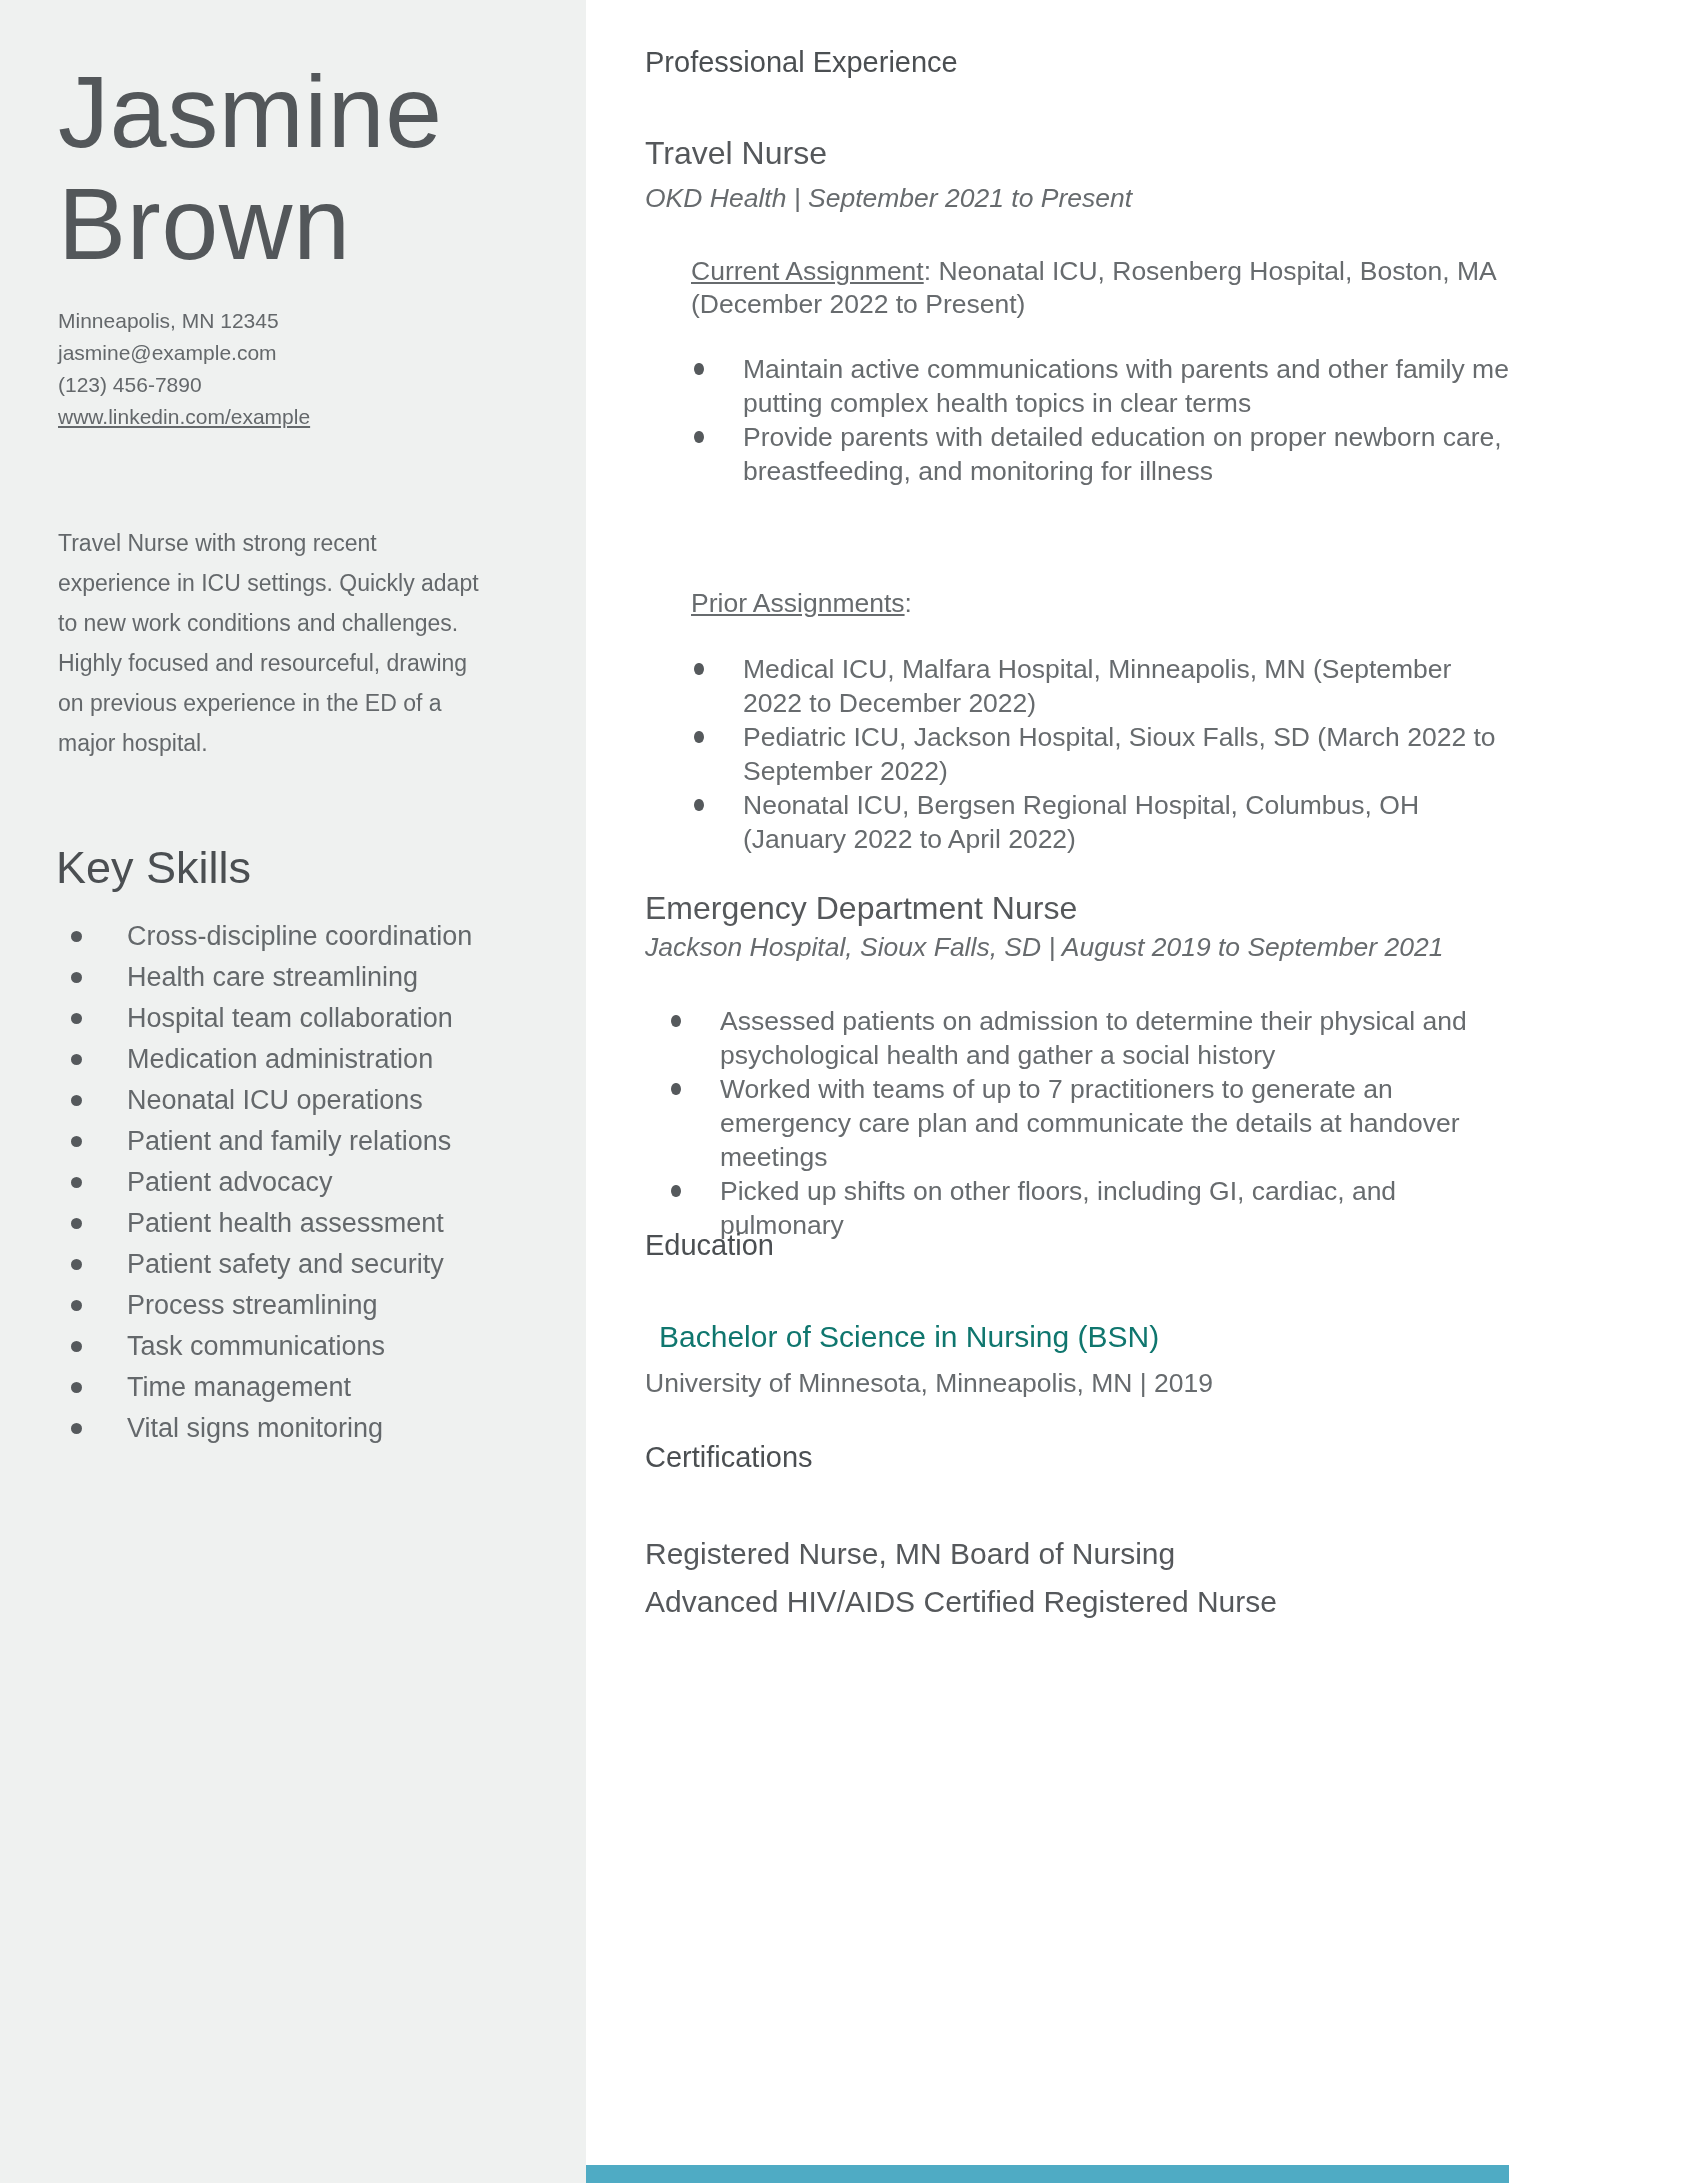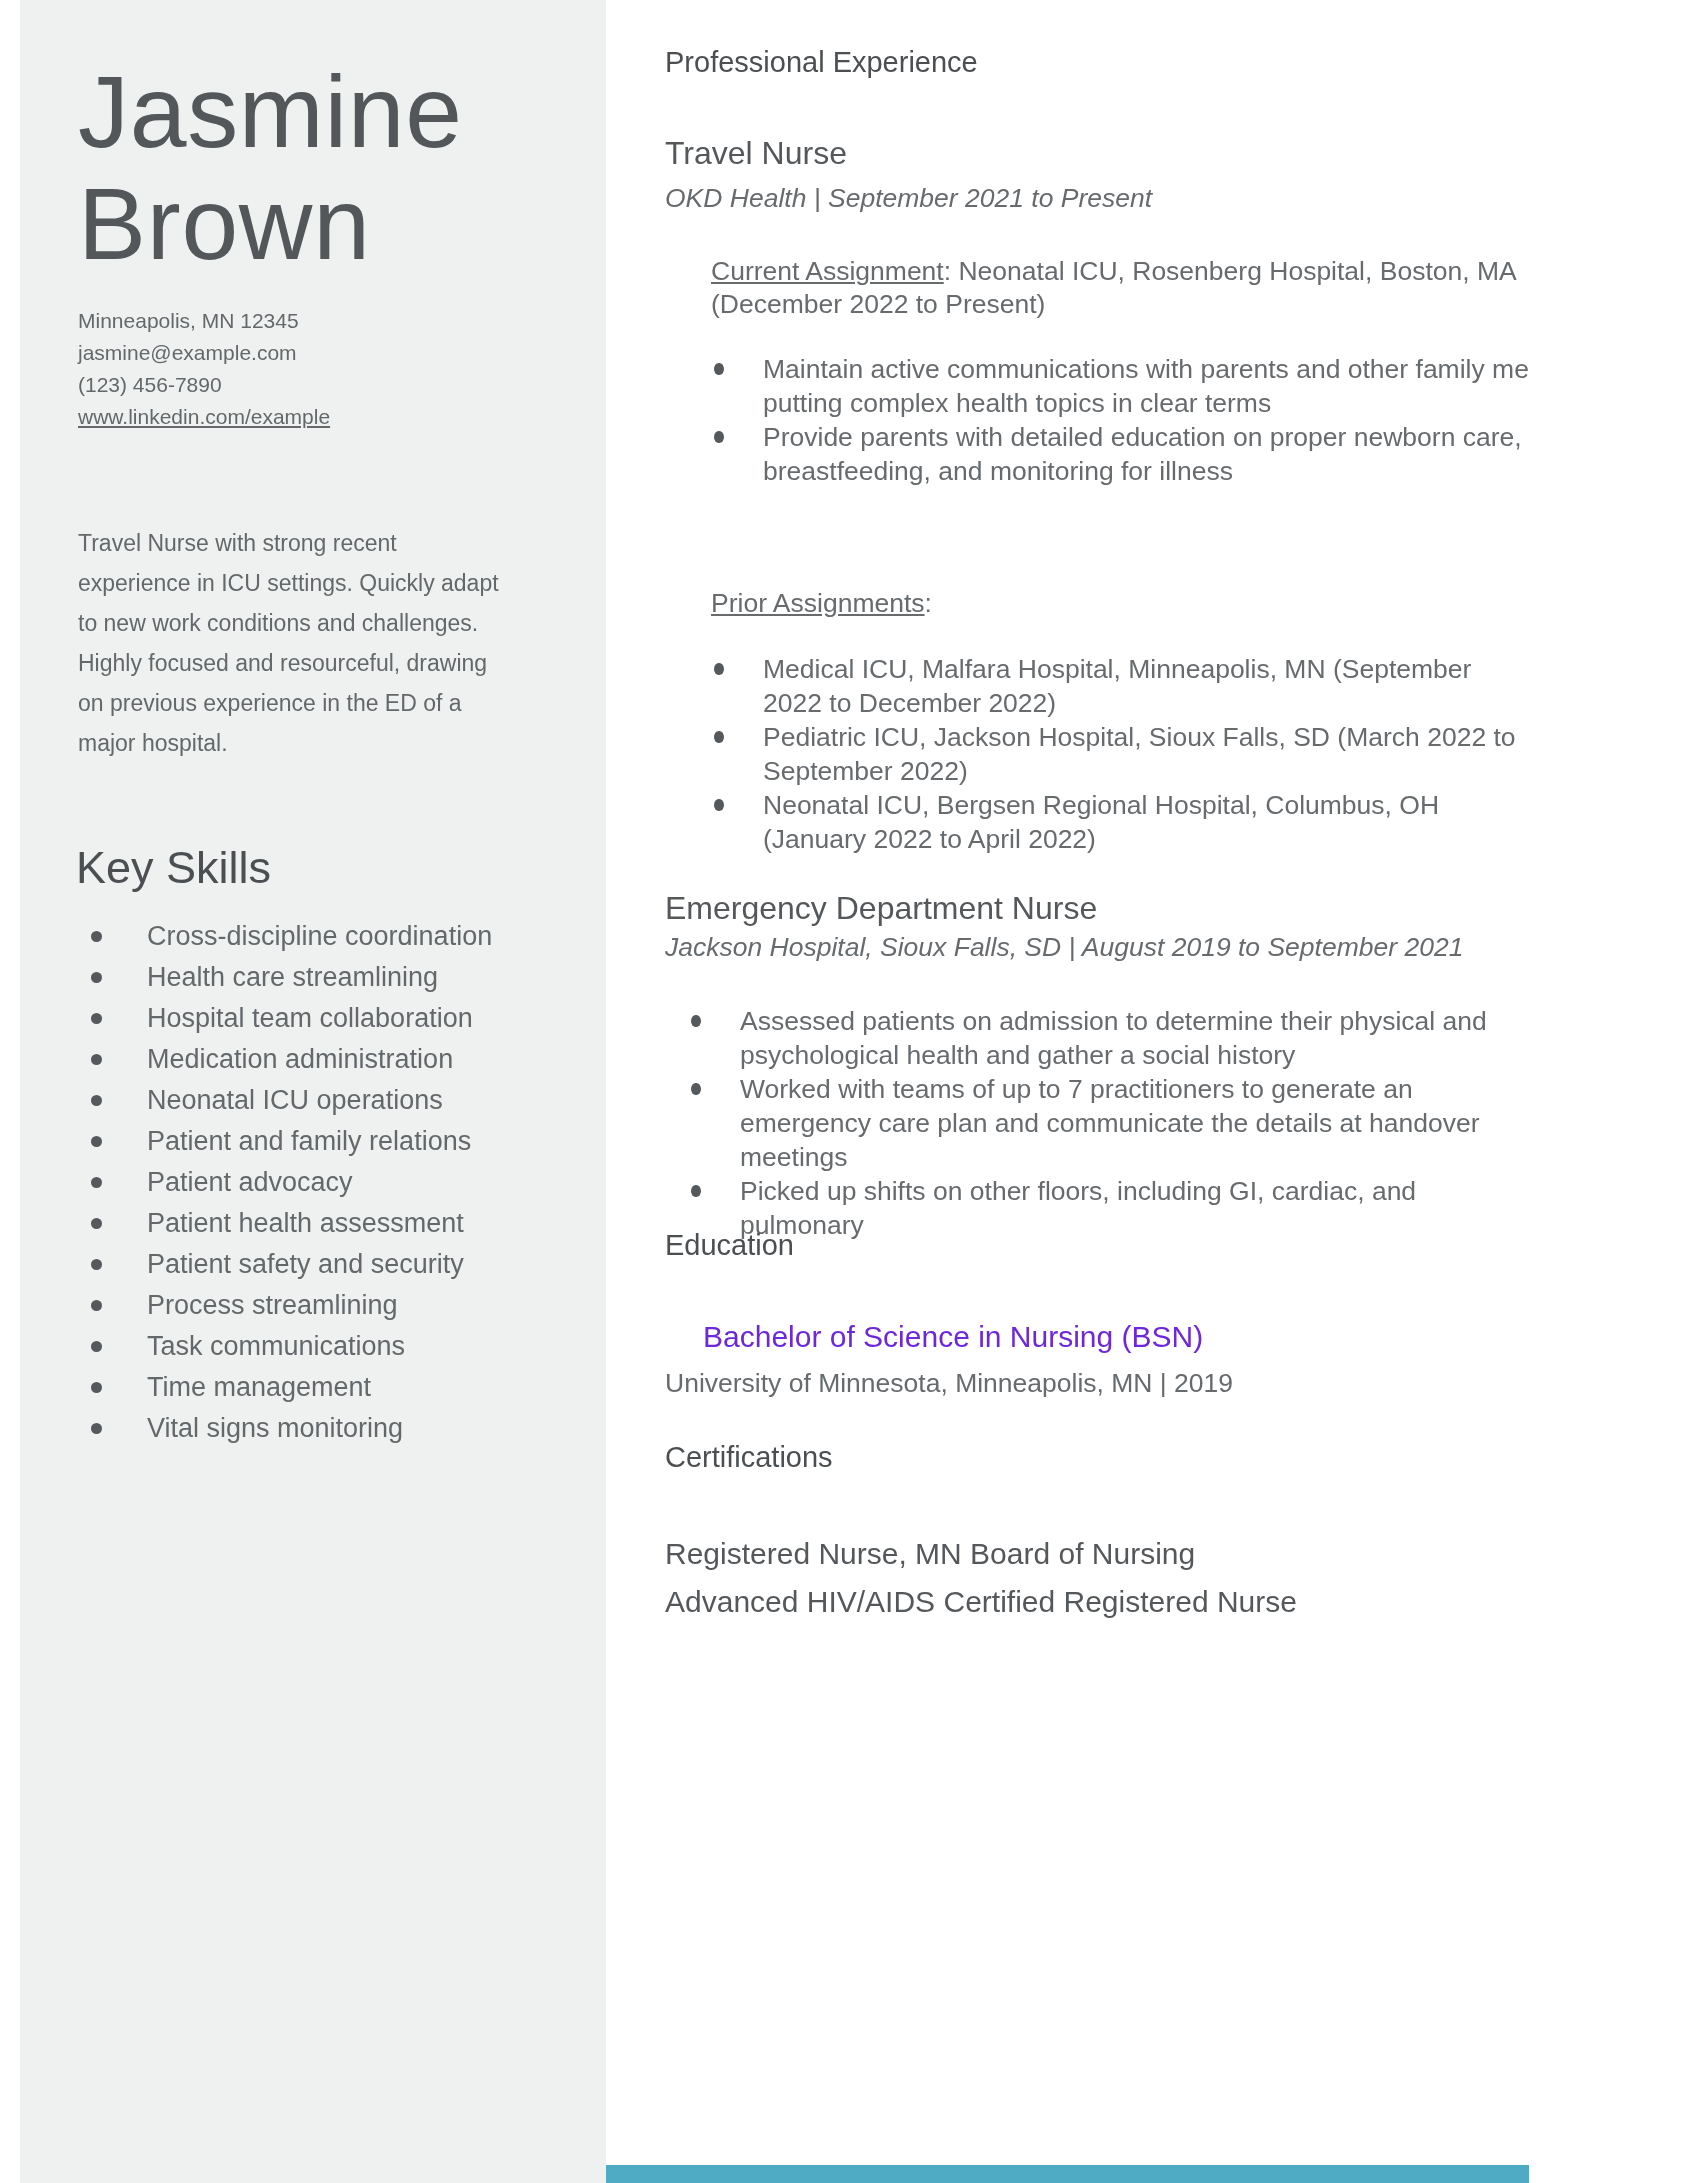--- a/index.html
+++ b/index.html
@@ -5,21 +5,20 @@
   * { margin: 0; padding: 0; box-sizing: border-box; }
   html, body { background: #ffffff; }
   body { font-family: "Liberation Sans", sans-serif; }
 
   .page {
     position: relative;
     width: 1509px;
     height: 2183px;
     background: #ffffff;
     overflow: hidden;
-    margin-left: 20px;
   }
 
   
   .sidebar {
     position: absolute;
     left: 0; top: 0;
     width: 586px; height: 2183px;
     background: #eff1f0;
   }
   .name-block {
@@ -123,24 +122,24 @@
   }
   .blist li .dot {
     position: absolute;
     left: 1.3px; top: 10.6px;
     width: 9.3px; height: 12px;
     border-radius: 50%;
     background: #55595c;
   }
   .degree-line {
     position: absolute;
-    left: 683px;
+    left: 659px;
     font-size: 30px;
     line-height: 1.2;
-    color: #6d28d9;
+    color: #0f766e;
   }
   .school-line {
     position: absolute;
     left: 645px;
     font-size: 26.5px;
     line-height: 1.2;
     color: #676b6e;
   }
   .cert-list {
     position: absolute;

